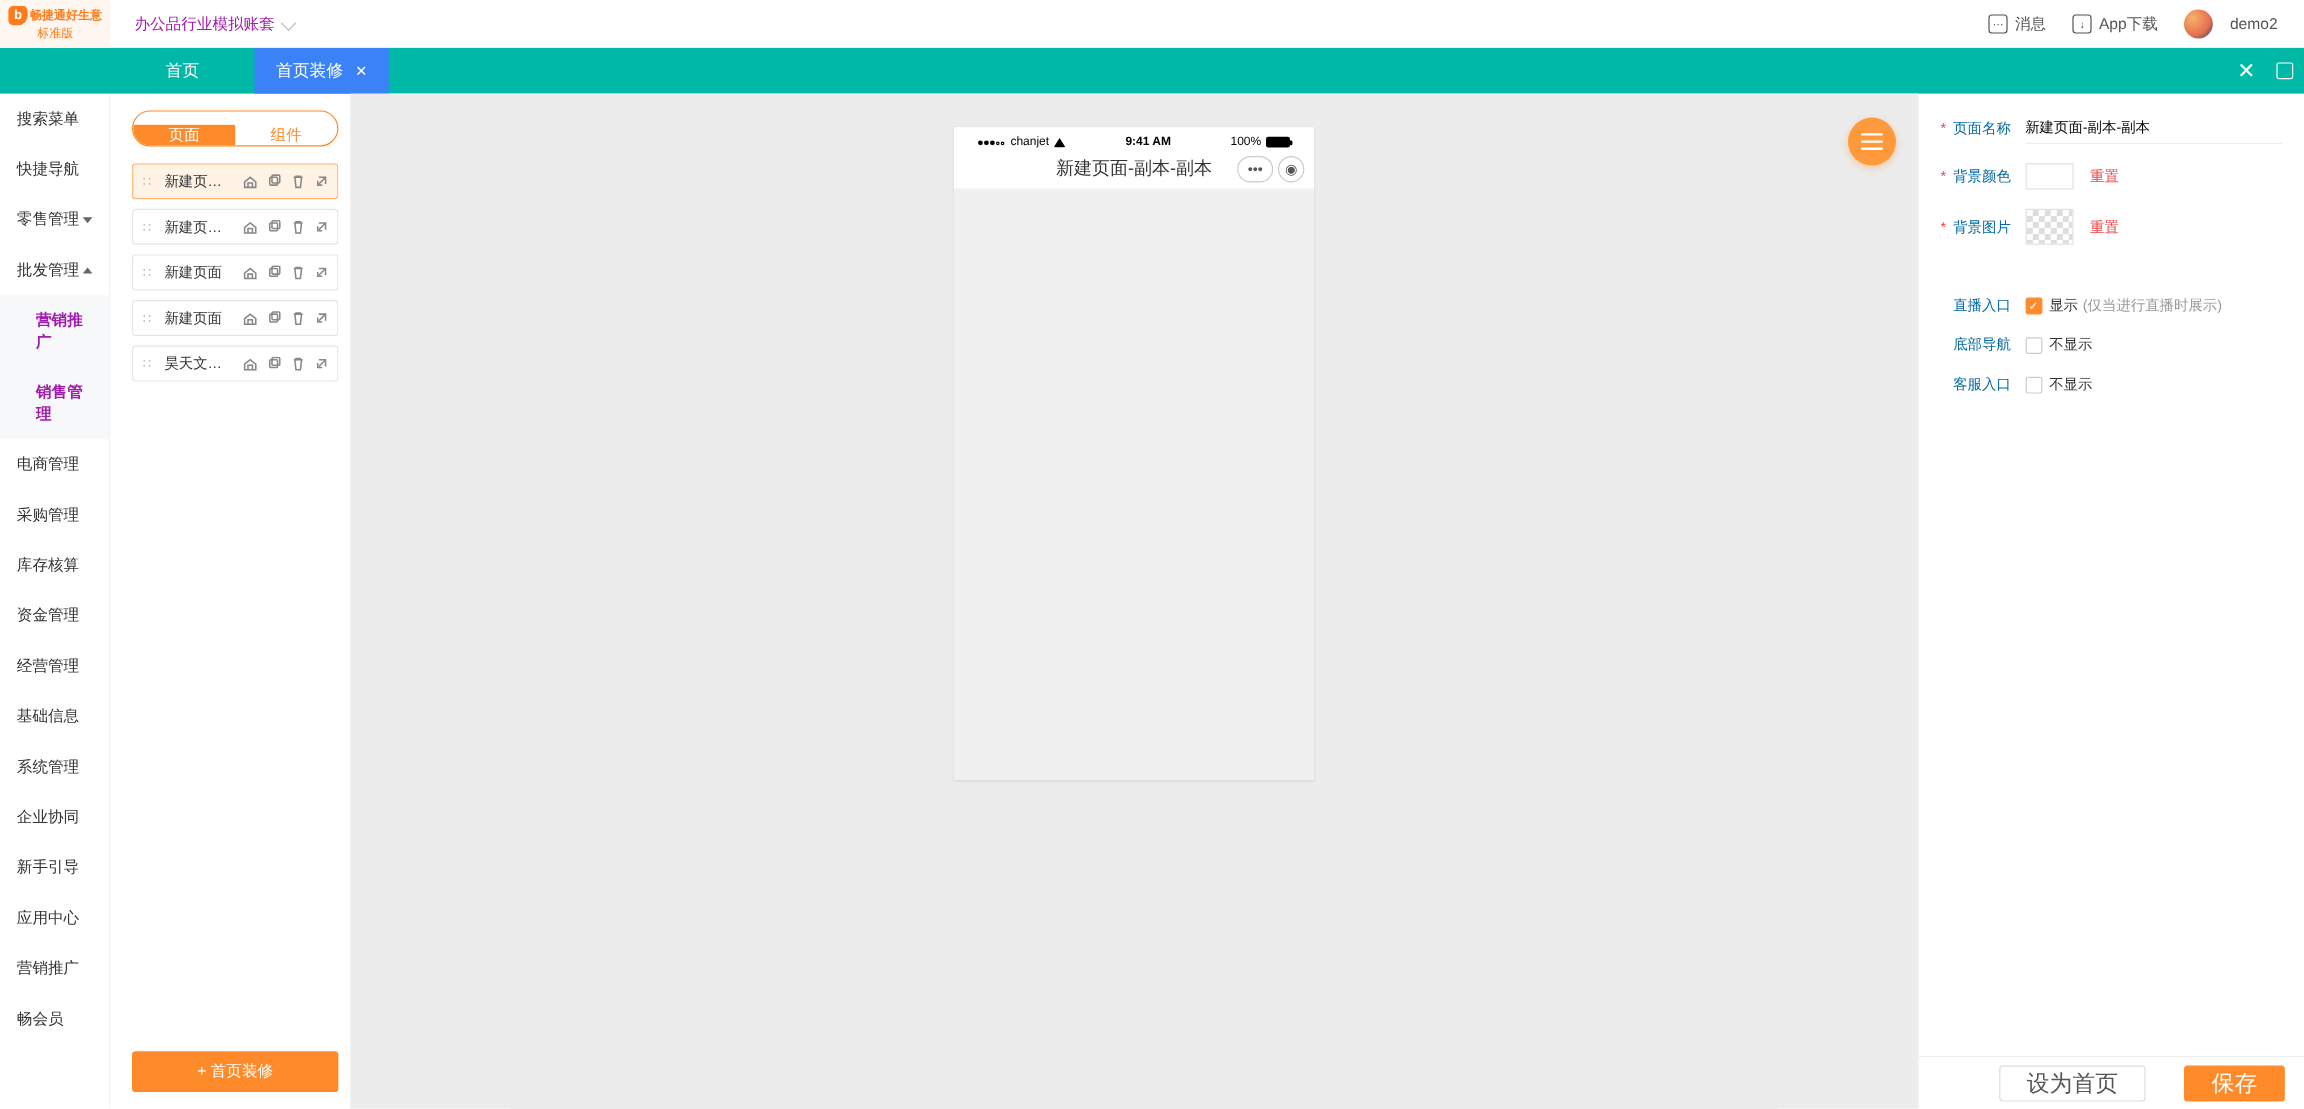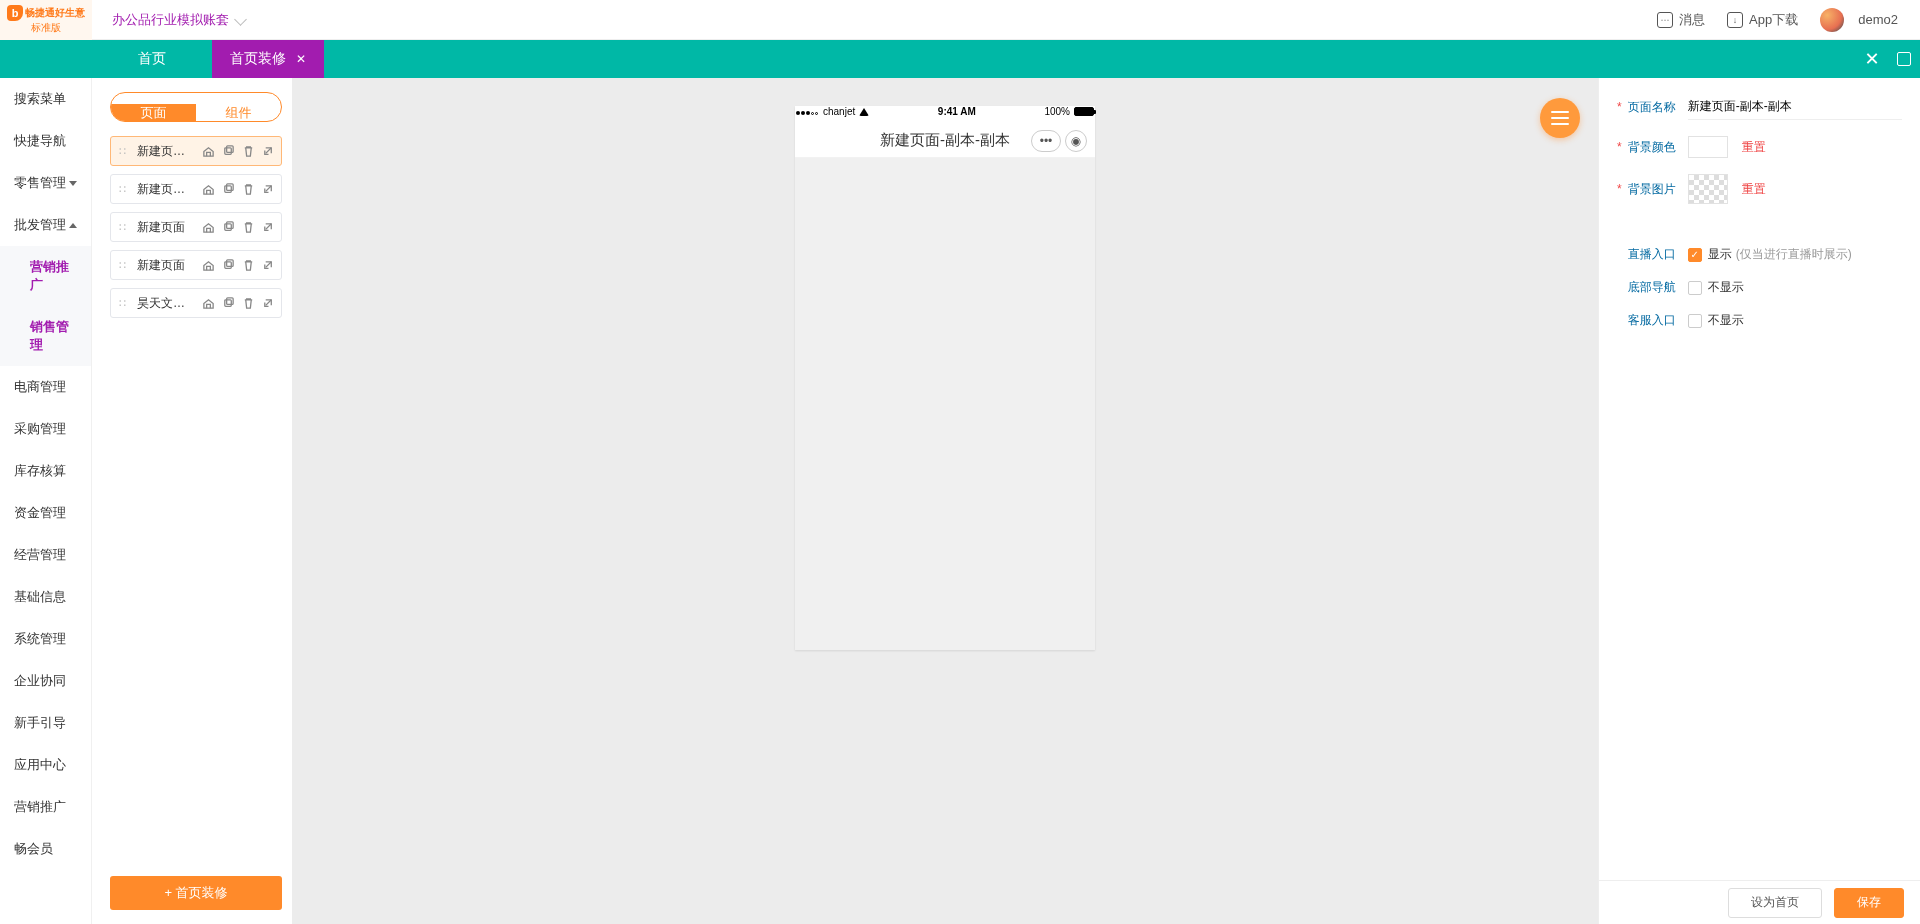--- a/index.html
+++ b/index.html
@@ -16,21 +16,21 @@
 .account-sel::after { content:""; position:absolute; right:4px; top:4px; width:8px; height:8px; border-right:1px solid #bbb; border-bottom:1px solid #bbb; transform:rotate(45deg); }
 .top-spacer { flex:1; }
 .top-action { display:flex; align-items:center; gap:6px; margin-right:22px; color:#555; cursor:pointer; font-size:13px; }
 .top-icon { width:16px; height:16px; border:1.2px solid #555; border-radius:3px; display:flex; align-items:center; justify-content:center; font-size:9px; }
 .avatar { width:24px; height:24px; border-radius:50%; background:radial-gradient(circle at 30% 30%,#f7b267,#e76f51 60%,#264653); margin-right:8px; }
 
 
 .tab-strip { height:38px; background:#00b8a6; display:flex; align-items:stretch; color:#fff; position:relative;gap:28px; }
 .left-gap { width:92px; }
 .tab { padding:0 18px; display:flex; align-items:center; gap:8px; font-size:14px; cursor:pointer; }
-.tab.active { background:#a21caf; }
+.tab.active { background:#3b82f6; }
 .tab .x { font-size:12px; margin-left:2px; }
 .tab-right { margin-left:auto; display:flex; align-items:center; }
 .ts-btn { width:32px; height:38px; display:flex; align-items:center; justify-content:center; cursor:pointer; }
 .ts-x { font-size:18px; }
 .ts-full { width:14px; height:14px; border:1.5px solid #fff; border-radius:2px; position:relative; }
 .ts-full::before,.ts-full::after{content:"";position:absolute;background:#009688;}
 
 
 .shell { display:flex; height:calc(100vh - 78px); }
 .side-nav { width:92px; background:#fff; border-right:1px solid #f0f0f0; overflow-y:auto; }
@@ -54,21 +54,21 @@
 .drag { width:12px; color:#bbb; font-size:11px; letter-spacing:-2px; }
 .p-name { flex:1; font-size:12px; color:#333; white-space:nowrap; overflow:hidden; text-overflow:ellipsis; }
 .p-acts { display:flex; gap:6px; }
 .p-acts span { width:14px; height:14px; display:inline-flex; align-items:center; justify-content:center; color:#888; cursor:pointer; }
 .p-acts svg { width:13px; height:13px; stroke:#888; fill:none; stroke-width:1.4; }
 .new-page-btn { height:34px; background:#ff8a2a; color:#fff; border:none; border-radius:3px; font-size:13px; cursor:pointer; margin-bottom:14px; }
 
 
 .canvas-wrap { flex:1; background:#ececec; position:relative; display:flex; justify-content:center; padding-top:28px; }
 .phone { width:300px; height:544px; background:#fff; box-shadow:0 1px 2px rgba(0,0,0,.1); display:flex; flex-direction:column; }
-.status-bar { height:18px; display:flex; align-items:flex-start; padding:0 1px; font-size:10px; color:#000; }
+.status-bar { height:18px; display:flex; align-items:flex-end; padding:0 20px; font-size:10px; color:#000; }
 .sb-left,.sb-right{display:flex;align-items:center;gap:4px;}
 .sb-mid { flex:1; text-align:center; font-weight:600; }
 .dots span{width:4px;height:4px;border-radius:50%;background:#000;display:inline-block;margin-right:1px;}
 .dots span.off{background:#fff;border:1px solid #000;width:3px;height:3px;}
 .wifi{width:0;height:0;border-left:5px solid transparent;border-right:5px solid transparent;border-bottom:8px solid #000;border-radius:2px;}
 .batt{width:20px;height:9px;border:1px solid #000;border-radius:2px;position:relative;background:#000;}
 .batt::after{content:"";position:absolute;right:-3px;top:2px;width:2px;height:4px;background:#000;border-radius:0 1px 1px 0;}
 .mp-head { height:34px; display:flex; align-items:center; justify-content:center; position:relative; border-bottom:1px solid #f2f2f2; font-size:15px; }
 .mp-right { position:absolute; right:8px; display:flex; gap:4px; }
 .mp-pill { width:22px; height:22px; border:1px solid #ccc; border-radius:50%; display:flex; align-items:center; justify-content:center; font-size:12px; color:#555; }
@@ -98,21 +98,21 @@
   background-size:10px 10px; background-position:0 0,0 5px,5px -5px,-5px 0;
   border:1px solid #e2e2e2; }
 .reset { margin-left:14px; color:#ef4444; font-size:12px; cursor:pointer; }
 .f-sep { height:26px; }
 .chk { width:14px; height:14px; border:1px solid #ccc; border-radius:2px; display:inline-flex; align-items:center; justify-content:center; margin-right:6px; cursor:pointer; }
 .chk.on { background:#ff8a2a; border-color:#ff8a2a; color:#fff; font-size:10px; }
 .chk.on::after{content:"✓";}
 .hint { color:#999; margin-left:4px; }
 
 .footer { height:44px; border-top:1px solid #eee; display:flex; align-items:center; justify-content:flex-end; gap:12px; padding:0 16px; }
-.btn { height:30px; padding:0 22px; border-radius:3px; font-size:12px; cursor:pointer; border:1px solid #ddd; background:#fff; color:#555; }
+.btn { height:30px; padding:0 22px; border-radius:3px; font-size:19px; cursor:pointer; border:1px solid #ddd; background:#fff; color:#555;margin-left:20px; }
 .btn.primary { background:#ff8a2a; border-color:#ff8a2a; color:#fff; }
 
 ::-webkit-scrollbar{width:6px}::-webkit-scrollbar-thumb{background:#ddd;border-radius:3px}
 </style>
 </head>
 <body>
 
 <div class="top-header">
   <div class="logo-box">
     <div class="logo-row">

